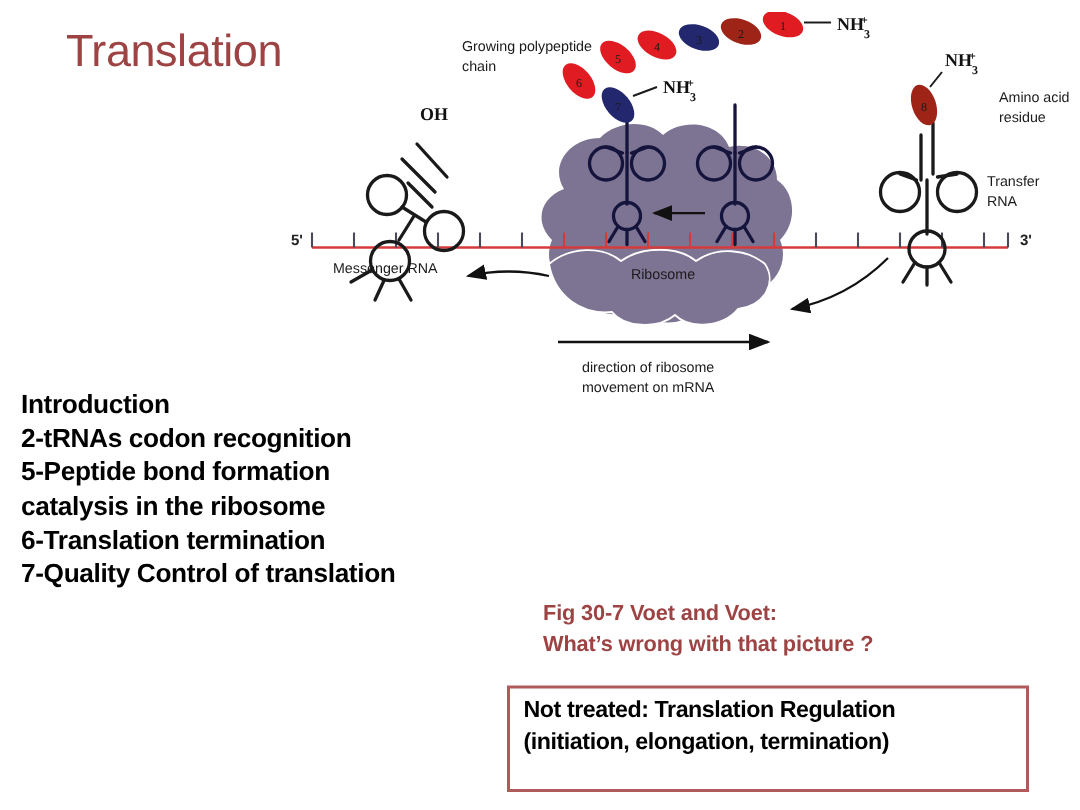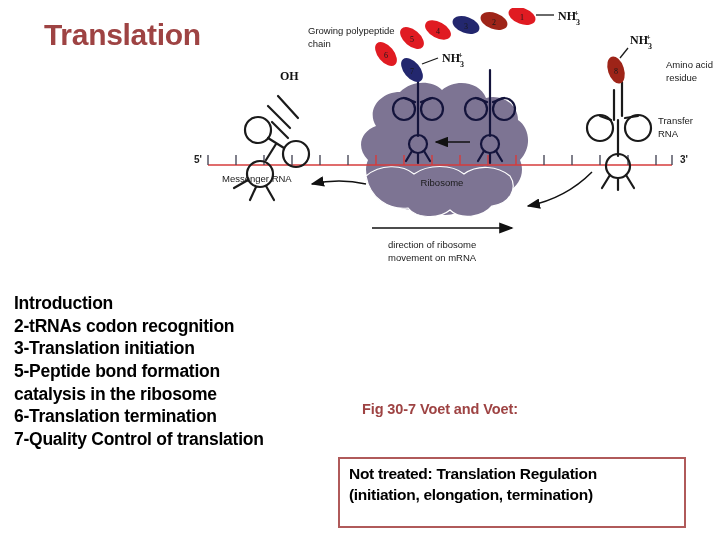--- a/index.html
+++ b/index.html
@@ -15,39 +15,38 @@
     font-family: "Liberation Sans", sans-serif;
     background: #ffffff;
   }
 
   
   #slide-title {
     position: absolute;
     left: 44px;
     top: 18px;
     font-size: 30px;
-    font-weight: bold;
+    font-weight: normal;
     color: #9e4343;
     letter-spacing: -0.3px;
     line-height: 1.1;
     white-space: nowrap;
   }
 
   
   #outline-list {
     position: absolute;
     left: 14px;
     top: 258px;
     width: 300px;
     font-size: 17.5px;
     font-weight: bold;
     color: #000000;
     line-height: 1.295;
     letter-spacing: -0.25px;
-    margin-top: 34px;
   }
   #outline-list .outline-item { white-space: nowrap; }
 
   
   #figure-caption {
     position: absolute;
     left: 362px;
     top: 362px;
     font-size: 14.5px;
     font-weight: bold;
@@ -291,27 +290,27 @@
 
     <line x1="192" y1="220" x2="332" y2="220" stroke="#111111" stroke-width="1.6" marker-end="url(#arrowBlack)"></line>
     <text class="fig-label" x="208" y="240">direction of ribosome</text>
     <text class="fig-label" x="208" y="253">movement on mRNA</text>
   </svg>
 </div>
 
 <div id="outline-list">
   <div class="outline-item">Introduction</div>
   <div class="outline-item">2-tRNAs codon recognition</div>
-  <div class="outline-item">3-Translation initiation</div>
   <div class="outline-item">5-Peptide bond formation</div>
   <div class="outline-item">catalysis in the ribosome</div>
   <div class="outline-item">6-Translation termination</div>
   <div class="outline-item">7-Quality Control of translation</div>
 </div>
 
 <div id="figure-caption">
   <div>Fig 30-7 Voet and Voet:</div>
+  <div>What’s wrong with that picture ?</div>
 </div>
 
 <div id="callout-box">
   <div class="callout-line">Not treated: Translation Regulation</div>
   <div class="callout-line">(initiation, elongation, termination)</div>
 </div>
 
 </body></html>

